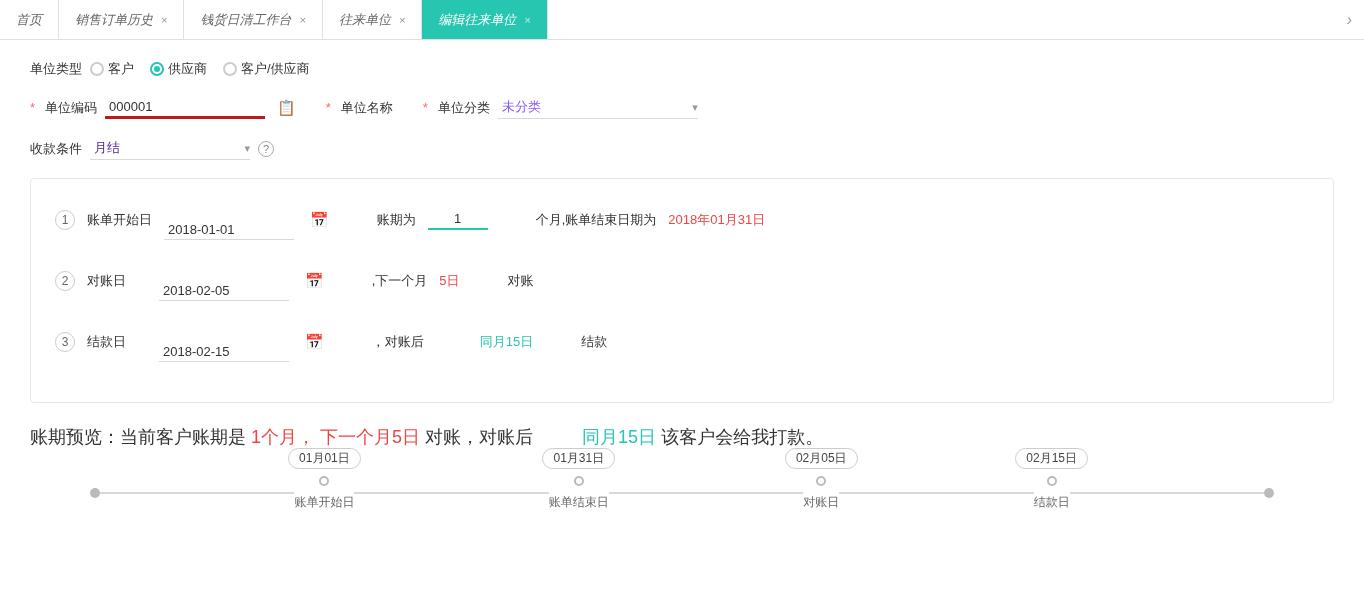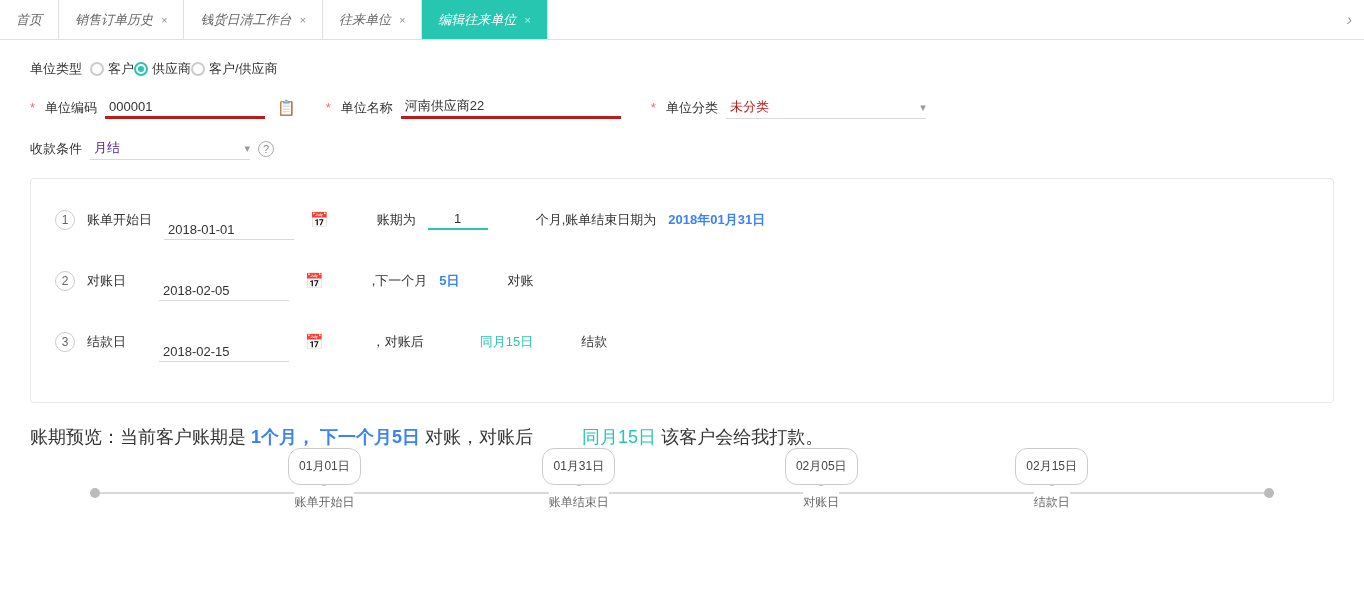--- a/index.html
+++ b/index.html
@@ -70,20 +70,21 @@
       white-space: nowrap;
       font-size: 13px;
     }
     .required-star {
       color: #f56c6c;
       margin-right: 2px;
     }
     .radio-group {
       display: flex;
       align-items: flex-end;
+      gap: 16px;
     }
     .radio-item {
       display: flex;
       align-items: center;
       gap: 4px;
       cursor: pointer;
     }
     .radio-circle {
       width: 14px; height: 14px;
       border-radius: 50%;
@@ -130,21 +131,21 @@
     .select-dropdown {
       display: flex;
       align-items: center;
       border-bottom: 1px solid #d9d9d9;
       width: 200px;
     }
     .select-dropdown .select-text {
       flex: 1;
       font-size: 13px;
       padding: 2px 4px;
-      color: #b91c1c;
+      color: #8b5cf6;
     }
 
     .calendar-icon {
       color: #26c6b0;
       cursor: pointer;
       font-size: 15px;
       margin-left: 4px;
     }
 
     
@@ -198,21 +199,21 @@
     .period-input-small {
       border: none;
       border-bottom: 2px solid #26c6b0;
       padding: 2px 4px;
       font-size: 13px;
       color: #333;
       outline: none;
       width: 60px;
       text-align: center;
     }
-    .highlight-orange { color: #3b82f6; font-weight: 700; }
+    .highlight-orange { color: #ef4444; font-weight: 400; }
     .highlight-teal { color: #26c6b0; font-weight: 500; margin-left: 44px; }
 
     
     .preview-text {
       font-size: 18px;
       color: #333;
       margin-bottom: 24px;
       line-height: 1.6;
     }
 
@@ -243,21 +244,21 @@
     }
     .tl-milestone-dot {
       width: 10px; height: 10px;
       border-radius: 50%;
       background: #fff;
       border: 2px solid #bbb;
     }
     .tl-tag {
       border: 1px solid #ccc;
       border-radius: 12px;
-      padding: 9px 10px;
+      padding: 1px 10px;
       font-size: 12px;
       color: #444;
       background: #fff;
       white-space: nowrap;
       position: absolute;
       top: -28px;
     }
     .tl-below {
       font-size: 12px;
       color: #666;
@@ -326,21 +327,20 @@
   <div class="form-row">
     <div class="form-group">
       <span class="required-star">*</span>
       <span class="form-label">单位编码</span>
       <input type="text" class="form-input" value="000001" style="">
       <span class="calendar-icon">📋</span>
     </div>
     <div class="form-group">
       <span class="required-star">*</span>
       <span class="form-label">单位名称</span>
-      <input type="text" class="form-input wide" value="河南供应商22" style="">
     </div>
     <div class="form-group">
       <span class="required-star">*</span>
       <span class="form-label">单位分类</span>
       <div class="select-dropdown">
         <span class="select-text">未分类</span>
         <span class="select-arrow">▾</span>
       </div>
     </div>
   </div>

